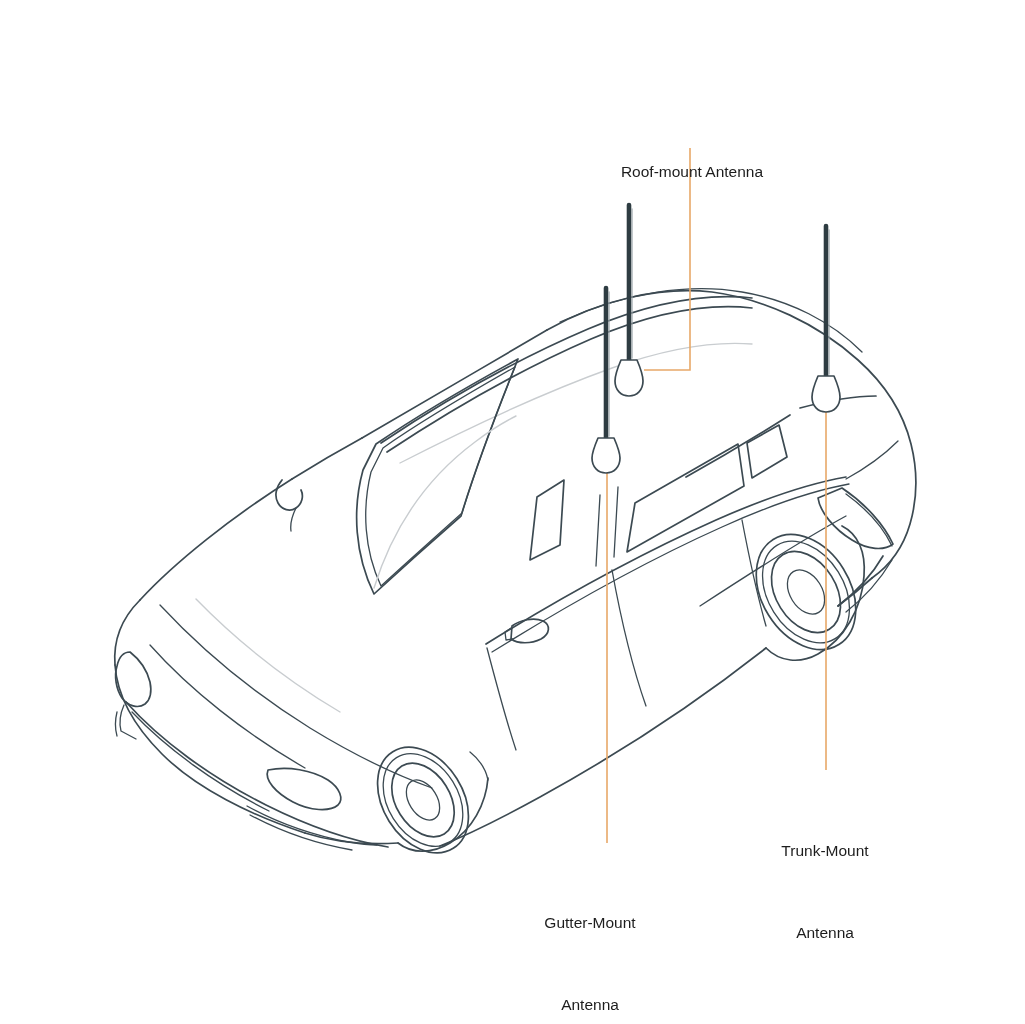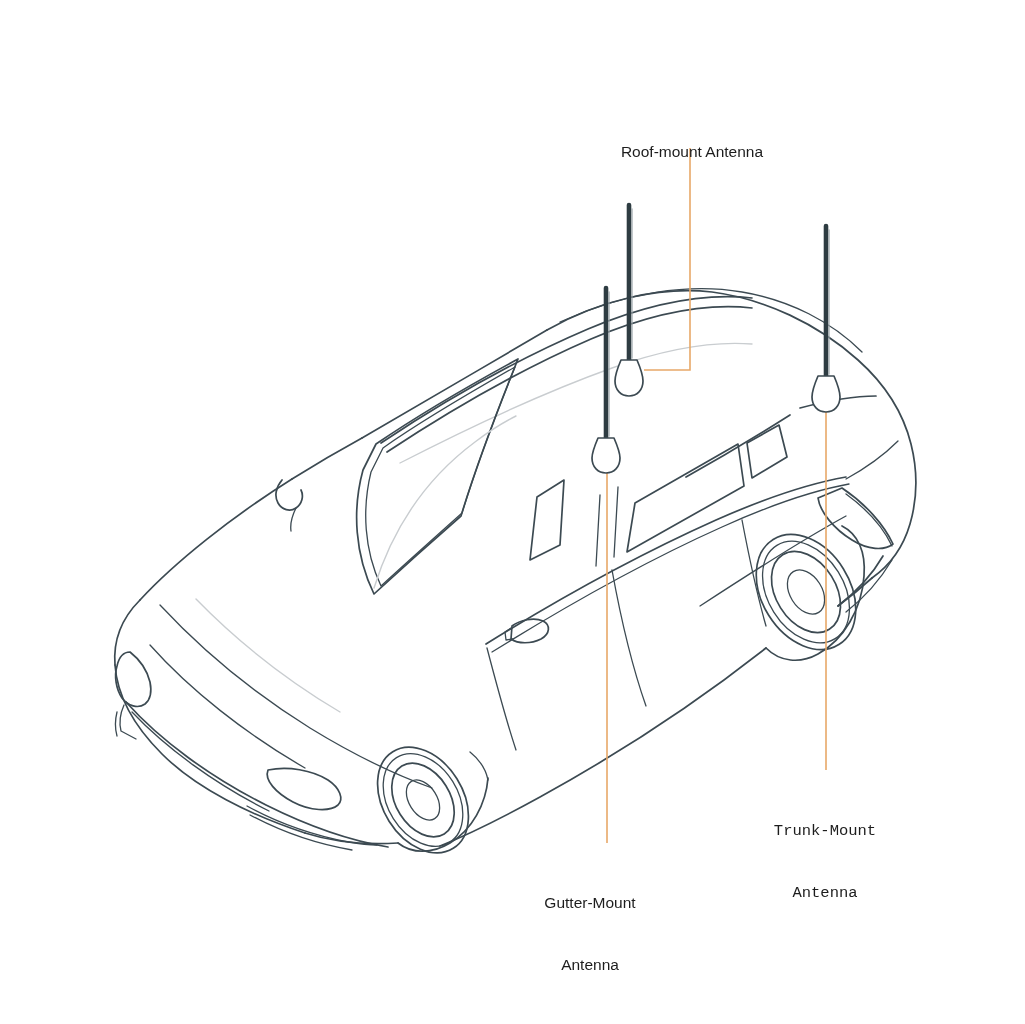--- a/index.html
+++ b/index.html
@@ -33,36 +33,36 @@
     position: absolute;
     color: #1d1d1d;
     font-size: 15.5px;
     line-height: 20.5px;
     white-space: pre;
     text-align: center;
     font-family: "Liberation Sans", sans-serif;
   }
   .callout .line {
     display: block;
+    margin-top: 20px;
   }
   #callout-roof {
     left: 512px;
     top: 101px;
     width: 360px;
   }
   #callout-gutter {
     left: 500px;
     top: 852px;
     width: 180px;
   }
   #callout-trunk {
     left: 735px;
     top: 780px;
     width: 180px;
-    font-family: Liberation Mono, monospace;
   }
 </style>
 </head>
 <body>
 
 <div id="diagram-root">
 
   <svg id="diagram-svg" viewBox="0 0 1025 1024" xmlns="http://www.w3.org/2000/svg">
 
     <defs>

